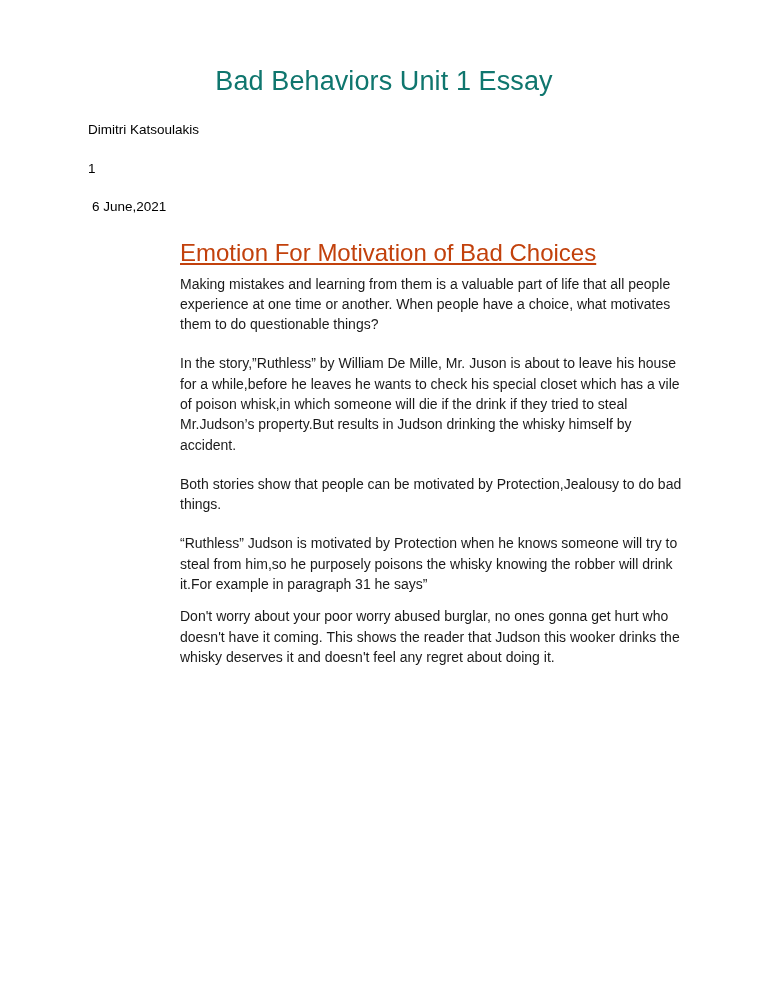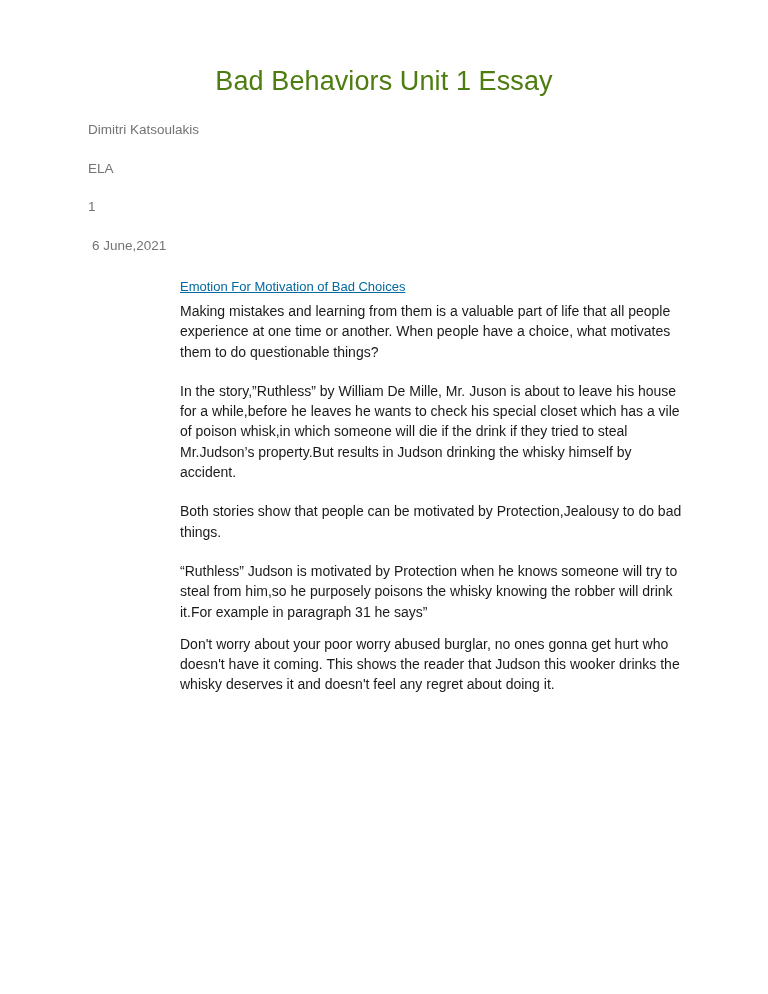--- a/index.html
+++ b/index.html
@@ -17,46 +17,46 @@
   .page {
     position: relative;
     width: 768px;
     height: 994px;
     box-sizing: border-box;
   }
   .doc-title {
     text-align: center;
     font-size: 27px;
     font-weight: 400;
-    color: #4d7c0f;
+    color: #0f766e;
     margin: 0;
     padding-top: 66px;
     letter-spacing: 0.1px;
   }
   .header-block {
     margin-top: 26px;
     padding-left: 88px;
     font-size: 13.5px;
-    color: #737373;
+    color: #000000;
     line-height: 1.0;
   }
   .header-line {
     margin-bottom: 25px;
   }
   .header-line.indented {
     padding-left: 4px;
   }
   .body-block {
     margin-top: 16px;
     padding-left: 180px;
     padding-right: 78px;
   }
   .section-heading {
-    font-size: 13px;
-    color: #0369a1;
+    font-size: 24px;
+    color: #c2410c;
     text-decoration: underline;
     margin: 0 0 7px 0;
     font-weight: 400;
     display: inline-block;
   }
   .para {
     font-size: 14px;
     line-height: 1.45;
     color: #1a1a1a;
     margin: 0;
@@ -70,21 +70,20 @@
 </style>
 </head>
 <body>
 
 <div class="page">
 
   <h1 class="doc-title">Bad Behaviors Unit 1 Essay</h1>
 
   <div class="header-block">
     <div class="header-line">Dimitri Katsoulakis</div>
-    <div class="header-line">ELA</div>
     <div class="header-line">1</div>
     <div class="header-line indented"> 6 June,2021</div>
   </div>
 
   <div class="body-block">
     <div>
       <h2 class="section-heading">Emotion For Motivation of Bad Choices</h2>
     </div>
 
     <p class="para">Making mistakes and learning from them is a valuable part of life that all people experience at one time or another. When people have a choice, what motivates them to do questionable things?</p>

